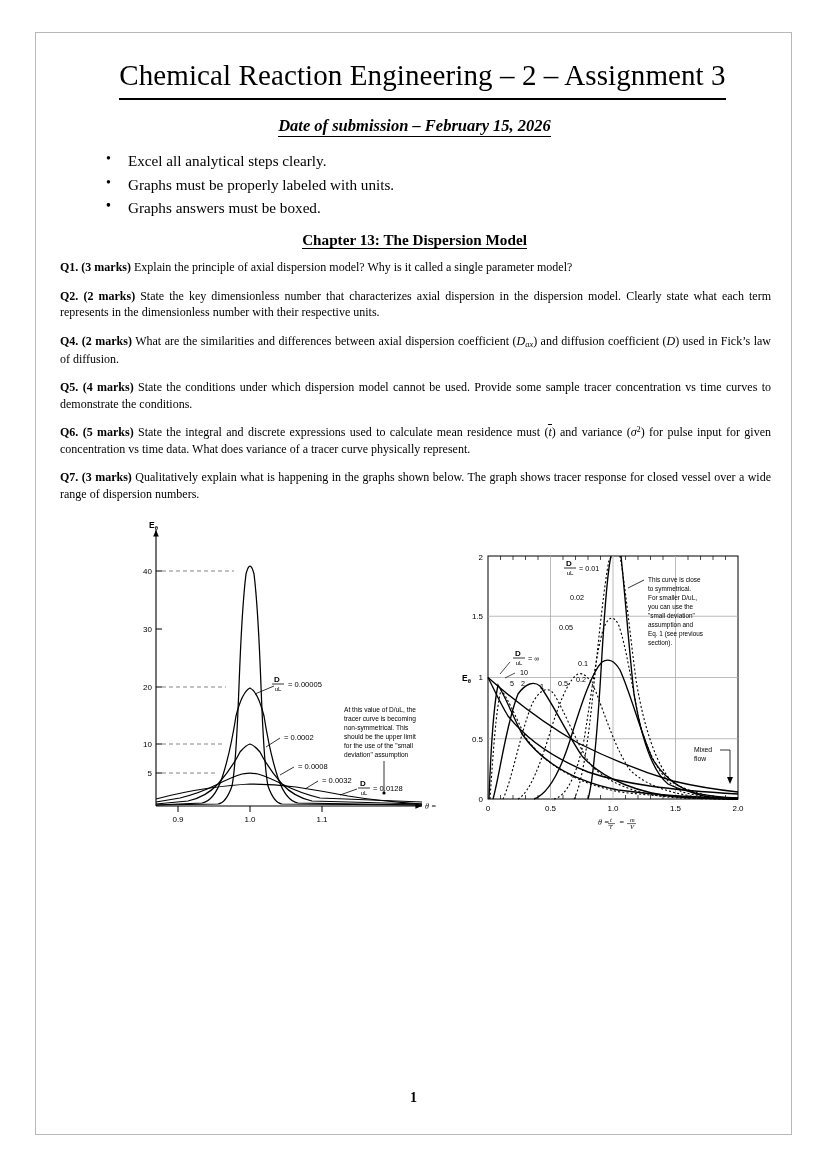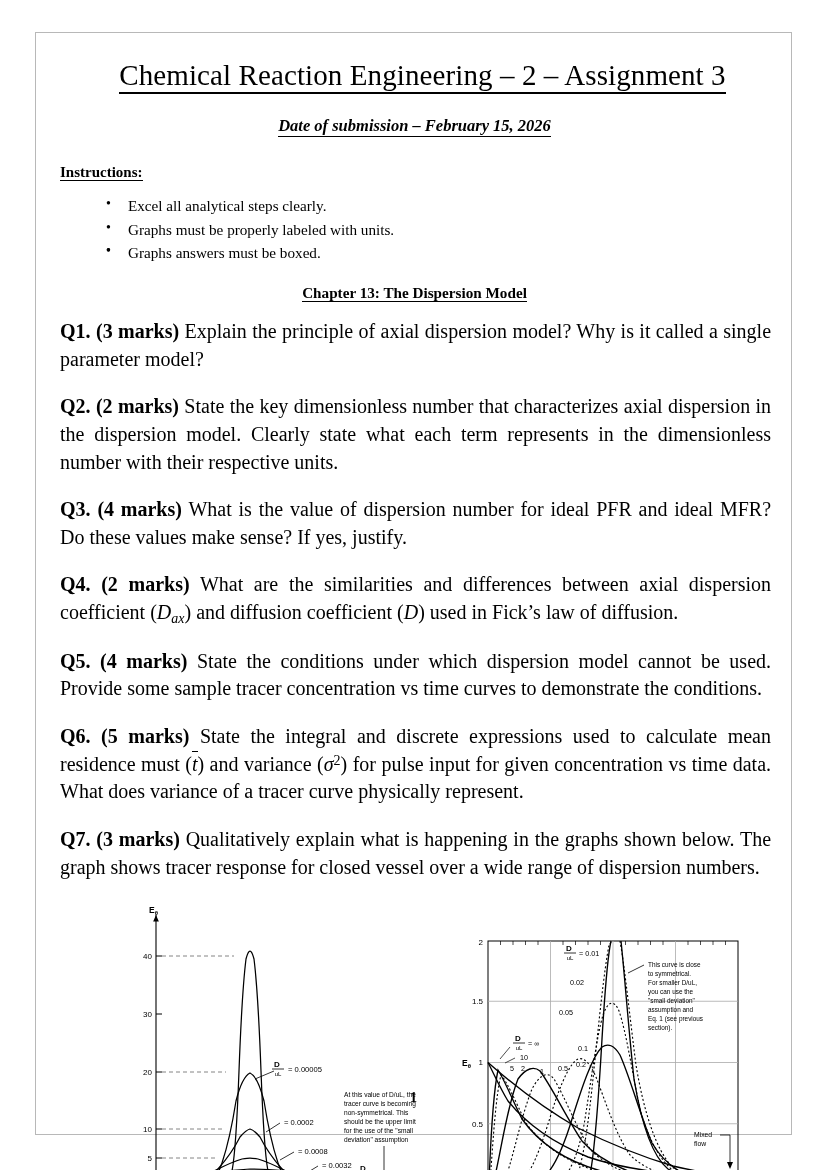--- a/index.html
+++ b/index.html
@@ -34,21 +34,21 @@
 
   
   .doc-title {
     text-align: center;
     font-size: 29px;
     line-height: 1.12;
     font-weight: 400;
     letter-spacing: .1px;
     margin: 14px 0 0 0;
   }
-  .doc-title span { border-bottom: 2px solid #000; padding-bottom: 1px; margin-left: 16px; }
+  .doc-title span { border-bottom: 2px solid #000; padding-bottom: 7px; margin-left: 16px; }
 
   .doc-subtitle {
     text-align: center;
     font-size: 16.5px;
     font-weight: bold;
     font-style: italic;
     margin-top: 25px;
   }
   .doc-subtitle span { border-bottom: 1.6px solid #000; padding-bottom: 1px; text-align: center; }
 
@@ -75,28 +75,28 @@
     position: absolute;
     left: -22px;
     top: -1px;
     font-size: 14px;
   }
 
   .chapter-head {
     text-align: center;
     font-size: 15.2px;
     font-weight: bold;
-    margin-top: 20px;
+    margin-top: 12px;
   }
   .chapter-head span { border-bottom: 1.4px solid #000; }
 
   
   .q {
-    margin-top: 16px;
-    font-size: 20px;
+    margin-top: 10px;
+    font-size: 12px;
     line-height: 1.38;
     text-align: justify;
     padding: 0 8px 0 10px;
   }
   .q i { font-style: italic; }
   .qlbl { font-weight: bold; }
   sub { font-size: .7em; vertical-align: -0.25em; }
   sup { font-size: .7em; vertical-align: 0.45em; }
   .ovl { position: relative; }
   .ovl::before {
@@ -134,23 +134,20 @@
  <div class="inner">
 
   <div class="doc-title">
     <span>Chemical Reaction Engineering – 2 – Assignment 3</span>
   </div>
 
   <div class="doc-subtitle">
     <span>Date of submission – February 15, 2026</span>
   </div>
 
-  <div class="instr-head">
-    <span>Instructions:</span>
-  </div>
 
   <ul class="instr">
     <li>
       <span class="bullet">•</span>
       <span>Excel all analytical steps clearly.</span>
     </li>
     <li>
       <span class="bullet">•</span>
       <span>Graphs must be properly labeled with units.</span>
     </li>
@@ -172,25 +169,20 @@
     <span class="qlbl">(3 marks)</span>
     <span>Explain the principle of axial dispersion model? Why is it called a single parameter model?</span>
   </p>
 
   <p class="q">
     <span class="qlbl">Q2.</span>
     <span class="qlbl">(2 marks)</span>
     <span>State the key dimensionless number that characterizes axial dispersion in the dispersion model. Clearly state what each term represents in the dimensionless number with their respective units.</span>
   </p>
 
-  <p class="q">
-    <span class="qlbl">Q3.</span>
-    <span class="qlbl">(4 marks)</span>
-    <span>What is the value of dispersion number for ideal PFR and ideal MFR? Do these values make sense? If yes, justify.</span>
-  </p>
 
   <p class="q">
     <span class="qlbl">Q4.</span>
     <span class="qlbl">(2 marks)</span>
     <span>What are the similarities and differences between axial dispersion coefficient (</span><i>D</i><i><sub>ax</sub></i><span>) and diffusion coefficient (</span><i>D</i><span>) used in Fick’s law of diffusion.</span>
   </p>
 
   <p class="q">
     <span class="qlbl">Q5.</span>
     <span class="qlbl">(4 marks)</span>

